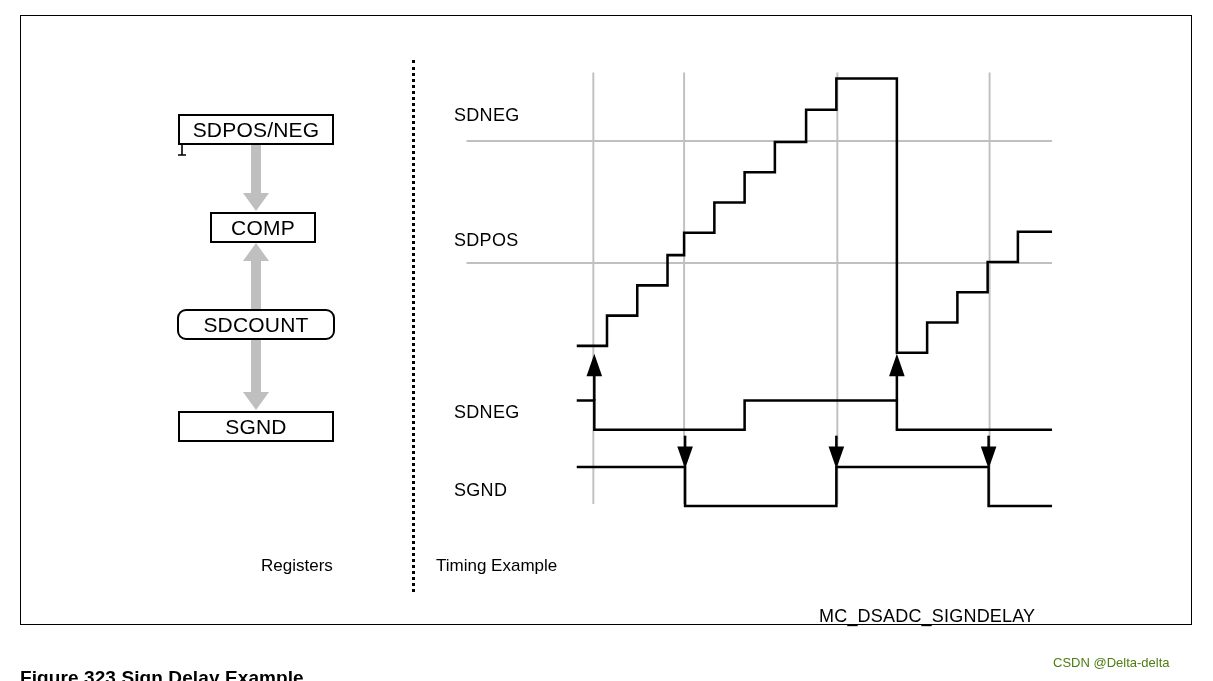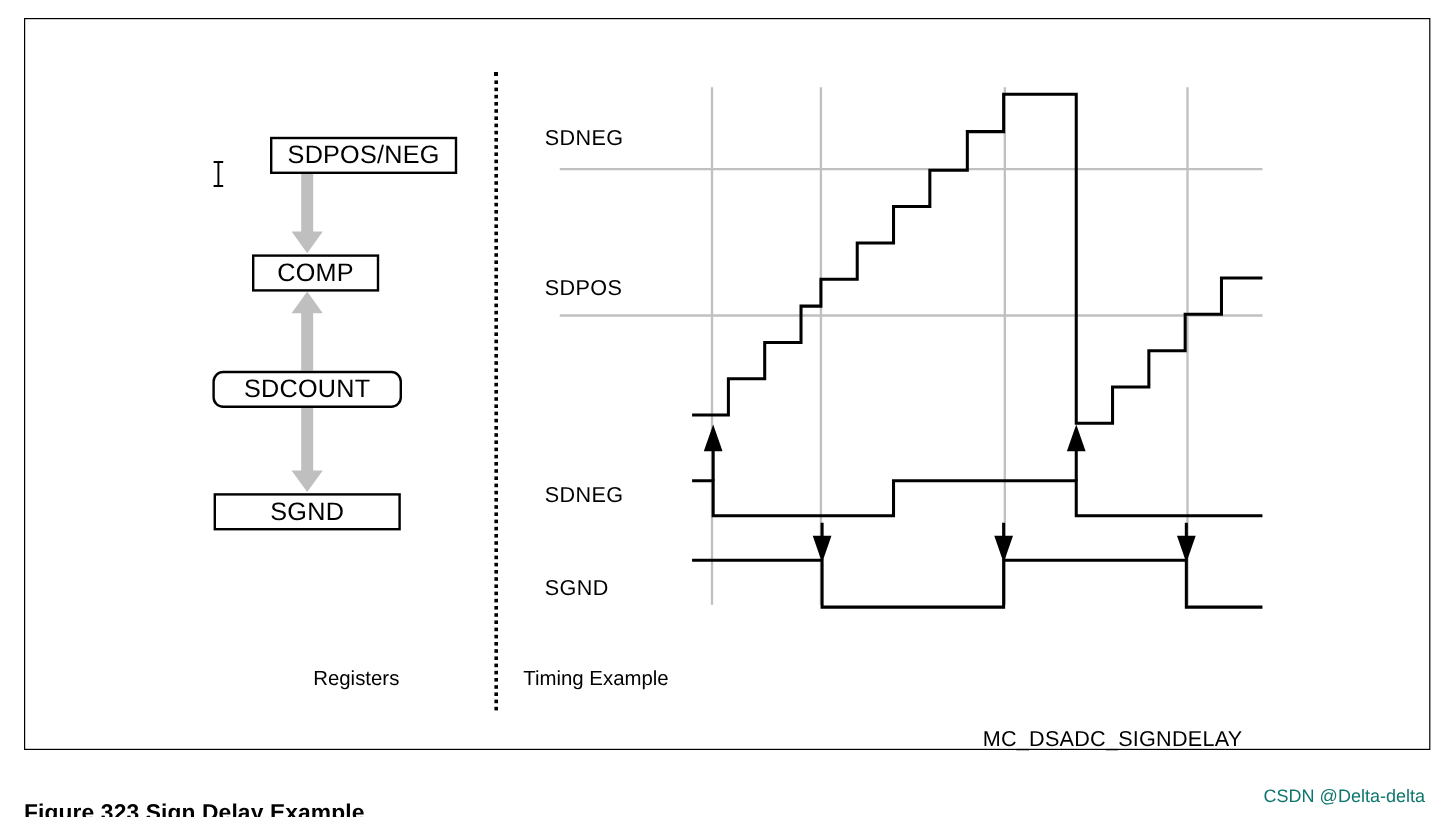--- a/index.html
+++ b/index.html
@@ -14,35 +14,35 @@
        font-size:21px;line-height:1;letter-spacing:.2px;box-sizing:border-box;}
   .reg-label{white-space:nowrap;}
   .ibeam{position:absolute;left:155px;top:118px;width:12px;height:22px;}
   .arrow-grey{position:absolute;}
   .wave-svg{position:absolute;left:0;top:0;}
   .sig-label{position:absolute;font-size:18px;letter-spacing:.3px;white-space:nowrap;}
   .panel-caption{position:absolute;font-size:17px;white-space:nowrap;}
   .sig-id{position:absolute;font-size:18px;white-space:nowrap;letter-spacing:.2px;}
   #fig-caption{position:absolute;left:20px;top:645px;font-size:19px;font-weight:bold;
        white-space:nowrap;letter-spacing:.1px;margin-top:22px;}
-  #watermark{position:absolute;left:1053px;top:655px;font-size:15px;color:#0f766e;
+  #watermark{position:absolute;left:1053px;top:655px;font-size:13px;color:#4d7c0f;
        white-space:nowrap;}
 </style>
 </head>
 <body>
 
 <div id="figure-frame">
 
   <div>
 
     <svg class="ibeam" viewBox="0 0 12 22" width="12" height="22">
       <path d="M2 1 H10 M6 1 V21 M2 21 H10" stroke="#000" stroke-width="1.6" fill="none"></path>
     </svg>
 
-    <div class="reg-box" style="left:157px;top:98px;width:156px;height:31px;margin-left:47px;">
+    <div class="reg-box" style="left:157px;top:98px;width:156px;height:31px;">
       <span class="reg-label">SDPOS/NEG</span>
     </div>
 
     <svg class="arrow-grey" style="left:221px;top:129px;" width="28" height="67" viewBox="0 0 28 67">
       <path d="M9 0 H19 V48 H27 L14 66 L1 48 H9 Z" fill="#bfbfbf"></path>
     </svg>
 
     <div class="reg-box" style="left:189px;top:196px;width:106px;height:31px;">
       <span class="reg-label">COMP</span>
     </div>

